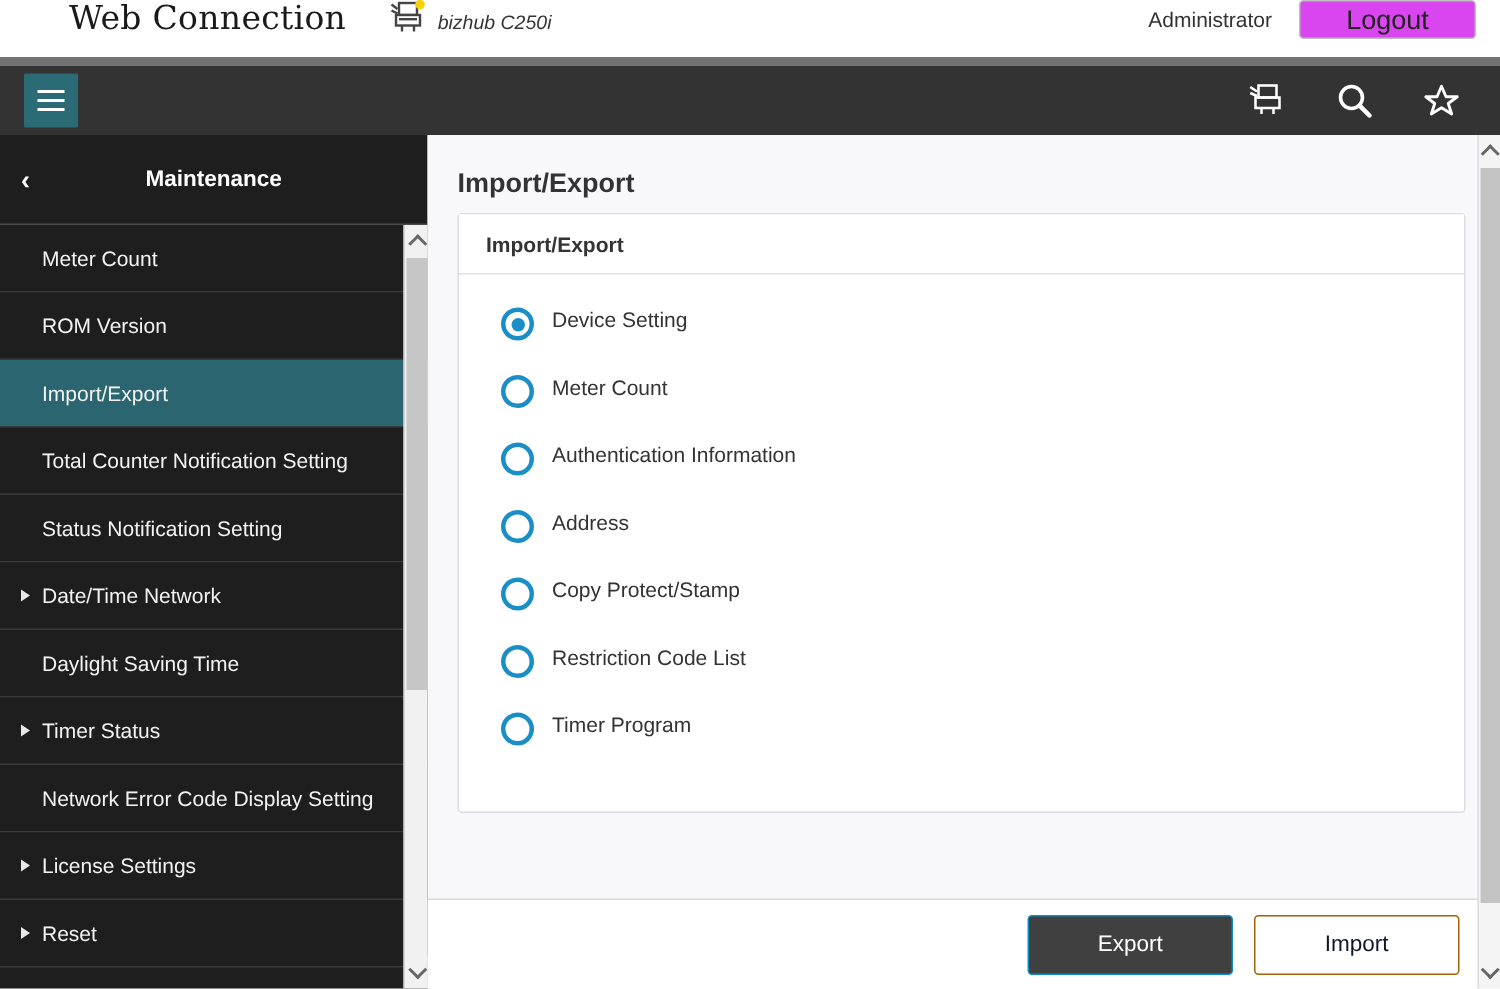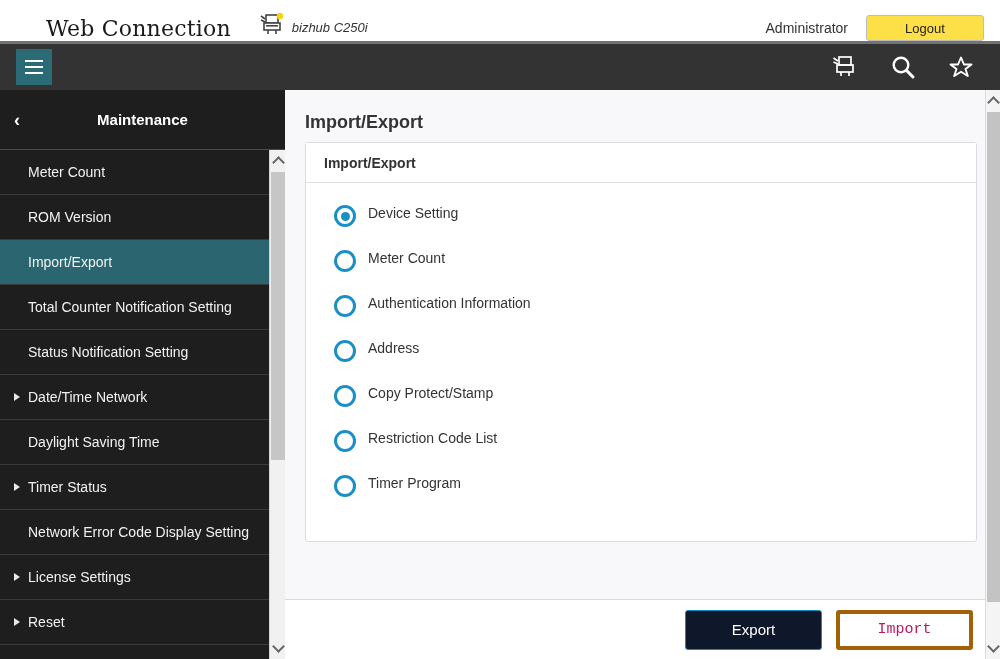--- a/index.html
+++ b/index.html
@@ -5,37 +5,37 @@
   * { box-sizing: border-box; margin: 0; padding: 0; }
   html, body {
     width: 1000px; height: 659px;
     font-family: "Liberation Sans", sans-serif;
     background: #ffffff; overflow: hidden;
   }
 
   
   #topbar {
     position: absolute; left: 0; top: 0; width: 1000px; height: 44px;
-    background: #ffffff; border-bottom: 3px solid #737373;
-    display: flex; align-items: flex-end;
+    background: #ffffff; border-bottom: 6px solid #737373;
+    display: flex; align-items: flex-start;
   }
   #brand {
     font-family: "DejaVu Serif", serif;
     font-size: 22px; color: #1a1a1a; margin-left: 46px;
     letter-spacing: .2px; white-space: nowrap;
   }
   #device-chip { display: flex; align-items: center; margin-left: 28px; font-style: italic; }
   #device-name { font-size: 13px; color: #333; margin-left: 7px; white-space: nowrap; }
   #topbar-right {
     margin-left: auto; display: flex; align-items: center; gap: 18px; margin-right: 16px;
   }
   #admin-label { font-size: 14px; color: #333; }
   #logout-btn {
     width: 118px; height: 26px; border: 1px solid #bdbdbd; border-radius: 3px;
-    background: #fde047; font-size: 13px; color: #222;
+    background: #d946ef; font-size: 18px; color: #222;
     display: flex; align-items: center; justify-content: center; cursor: pointer;
   }
 
   
   #navbar {
     position: absolute; left: 0; top: 44px; width: 1000px; height: 46px;
     background: #333333; display: flex; align-items: center;
   }
   #hamburger {
     width: 36px; height: 36px; margin-left: 16px; background: #2b6b75;
@@ -134,22 +134,22 @@
   }
   #footer {
     position: absolute; left: 0; top: 510px; width: 700px; height: 59px;
     background: #ffffff; display: flex; align-items: center; justify-content: flex-end;
     padding-right: 12px; gap: 14px;
   }
   .btn {
     height: 40px; border-radius: 3px; font-size: 15px;
     display: flex; align-items: center; justify-content: center; cursor: pointer;
   }
-  #export-btn { width: 137px; background: #0f172a; color: #ffffff; border: 1px solid #0d8dc4; }
-  #import-btn { width: 137px; background: #ffffff; color: #be185d; border: 4px solid #a16207; font-family: Liberation Mono, monospace; }
+  #export-btn { width: 137px; background: #404040; color: #ffffff; border: 1px solid #0d8dc4; }
+  #import-btn { width: 137px; background: #ffffff; color: #0f172a; border: 1px solid #a16207; }
 
   
   #main-scroll {
     position: absolute; right: 0; top: 90px; width: 15px; height: 569px;
     background: #f4f4f4; border-left: 1px solid #dcdcdc;
   }
   #main-scroll .sb-btn {
     width: 15px; height: 22px; display: flex; align-items: center; justify-content: center; cursor: pointer;
   }
   #main-scroll .sb-thumb {

